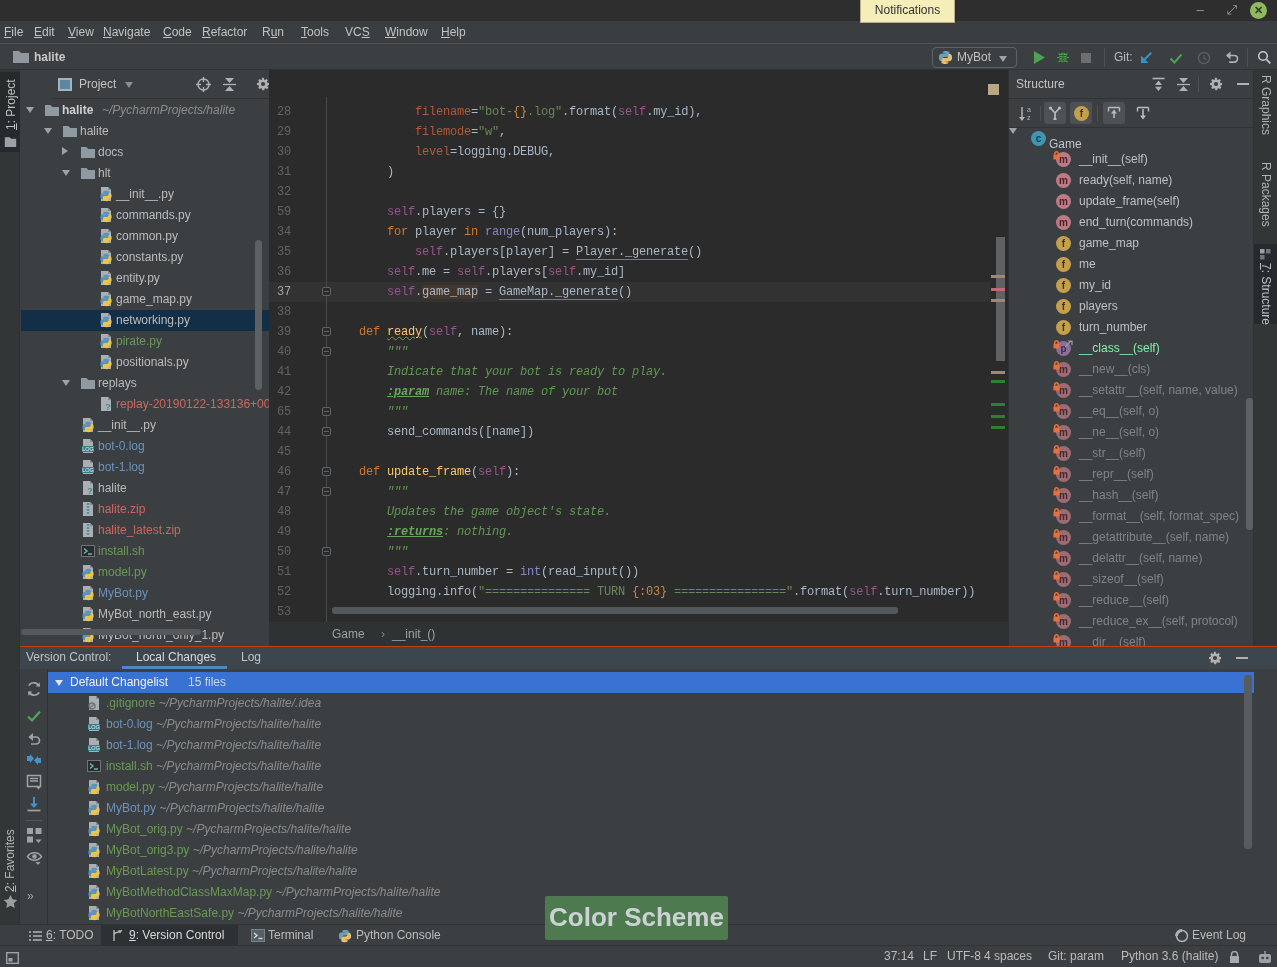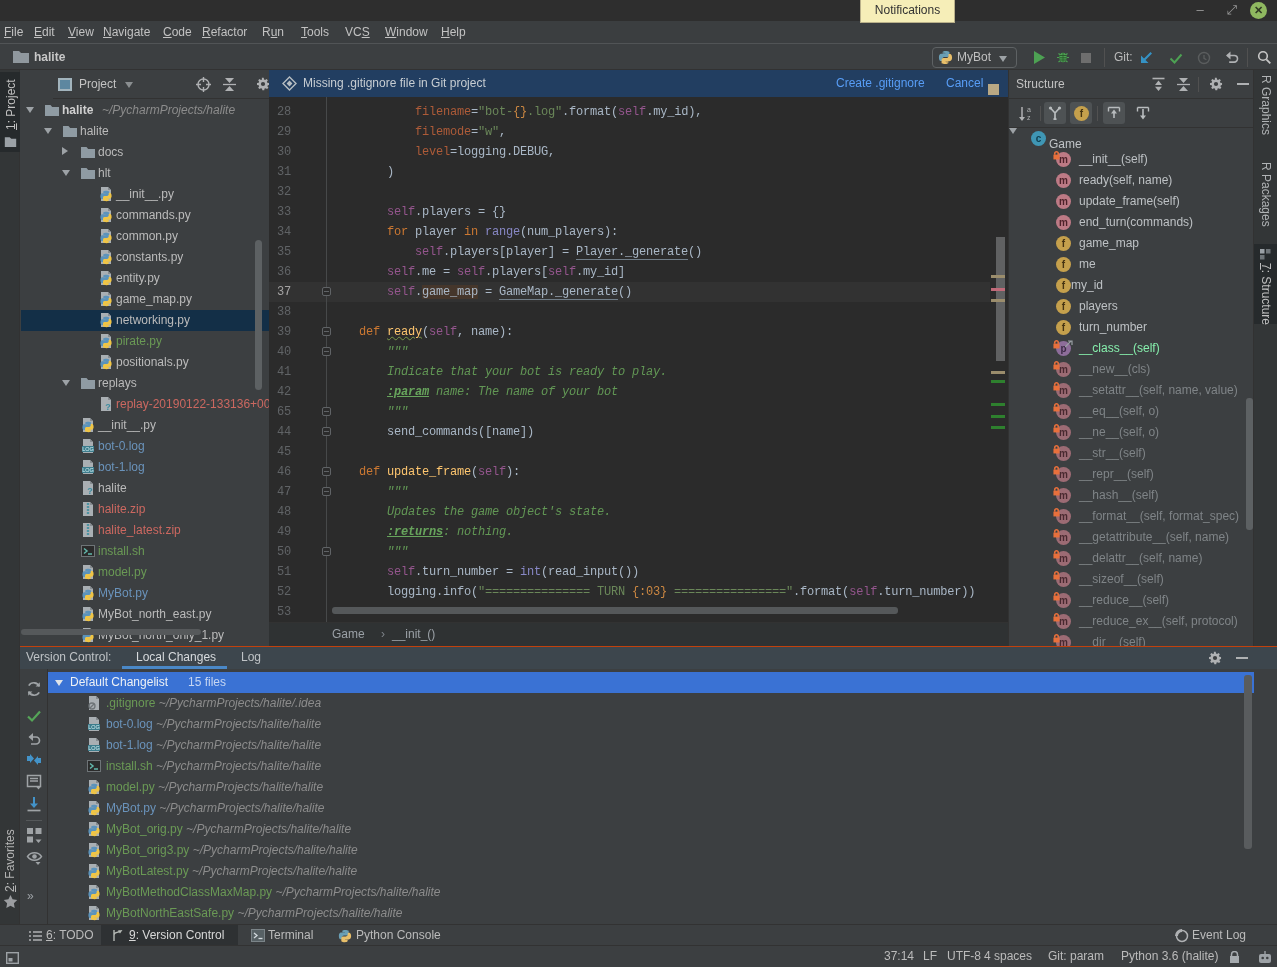--- a/index.html
+++ b/index.html
@@ -432,41 +432,32 @@
               <path fill="#f0c545" d="M8.5 15.2c2.3 0 2.2-1 2.2-1v-1.1H8.4v-.4h3.2s2 .3 2-2.9-1.8-2.9-1.8-2.9h-1.1v1.4s.1 1.8-1.8 1.8H6.7s-1.7 0-1.7 1.7v2.3s-.3 1.1 3.5 1.1z"></path>
             </g>
           </svg>
           <span class="" style="position:absolute;left:77px">MyBot_north_only_1.py</span>
         </div>
     </div>
     <div class="abs" style="left:234px;top:170px;width:7px;height:150px;background:#5d6163;border-radius:4px;"></div>
     <div class="abs" style="left:0px;top:559px;width:180px;height:6px;background:#56595b;border-radius:3px;"></div>
   </div>
   <div class="abs" id="editor">
-    <div class="abs" id="notif">
-      <svg class="abs" style="left:13px;top:6px" width="15" height="15" viewBox="0 0 15 15">
-          <path fill="none" stroke="#b6bdc2" stroke-width="1.4" d="M7.5 1L14 7.5 7.5 14 1 7.5z"></path>
-          <path fill="#b6bdc2" d="M7.5 4.6L10.4 7.5 7.5 10.4 4.6 7.5z"></path>
-        </svg>
-      <span class="abs" style="left:34px;color:#c7cdd2">Missing .gitignore file in Git project</span>
-      <span class="abs" style="left:567px;color:#589df6">Create .gitignore</span>
-      <span class="abs" style="left:677px;color:#589df6">Cancel</span>
-    </div>
     <div class="abs" style="left:0;top:212px;width:721px;height:20px;background:#323232;"></div>
     <div id="codelines">
     <div class="ln" style="top:32px">28</div>
     <div class="codeline" style="top:32px">            <span class="kwarg">filename</span>=<span class="str">"bot-</span><span class="fmt">{}</span><span class="str">.log"</span>.format(<span class="selfc">self</span>.my_id),</div>
     <div class="ln" style="top:52px">29</div>
     <div class="codeline" style="top:52px">            <span class="kwarg">filemode</span>=<span class="str">"w"</span>,</div>
     <div class="ln" style="top:72px">30</div>
     <div class="codeline" style="top:72px">            <span class="kwarg">level</span>=logging.DEBUG,</div>
     <div class="ln" style="top:92px">31</div>
     <div class="codeline" style="top:92px">        )</div>
     <div class="ln" style="top:112px">32</div>
-    <div class="ln" style="top:132px">33</div>
+    <div class="ln" style="top:132px">59</div>
     <div class="codeline" style="top:132px">        <span class="selfc">self</span>.players = {}</div>
     <div class="ln" style="top:152px">34</div>
     <div class="codeline" style="top:152px">        <span class="kw">for</span> player <span class="kw">in</span> <span class="builtin">range</span>(num_players):</div>
     <div class="ln" style="top:172px">35</div>
     <div class="codeline" style="top:172px">            <span class="selfc">self</span>.players[player] = <span class="ulg">Player._generate</span>()</div>
     <div class="ln" style="top:192px">36</div>
     <div class="codeline" style="top:192px">        <span class="selfc">self</span>.me = <span class="selfc">self</span>.players[<span class="selfc">self</span>.my_id]</div>
     <div class="ln" style="top:212px;color:#a4a3a3">37</div>
     <div class="codeline" style="top:212px">        <span class="selfc">self</span>.<span class="hlw">game_map</span> = <span class="ulg">GameMap._generate</span>()</div>
     <div class="ln" style="top:232px">38</div>
@@ -605,21 +596,21 @@
       <div class="srow" style="top:163px">
           <div class="cicon" style="left:47px;background:#c5a04c;color:#453312;">f</div>
           <span style="position:absolute;left:70px;color:#bdc1c4">game_map</span>
         </div>
       <div class="srow" style="top:184px">
           <div class="cicon" style="left:47px;background:#c5a04c;color:#453312;">f</div>
           <span style="position:absolute;left:70px;color:#bdc1c4">me</span>
         </div>
       <div class="srow" style="top:205px">
           <div class="cicon" style="left:47px;background:#c5a04c;color:#453312;">f</div>
-          <span style="position:absolute;left:62px;color:#bdc1c4">my_id</span>
+          <span style="position:absolute;left:70px;color:#bdc1c4">my_id</span>
         </div>
       <div class="srow" style="top:226px">
           <div class="cicon" style="left:47px;background:#c5a04c;color:#453312;">f</div>
           <span style="position:absolute;left:70px;color:#bdc1c4">players</span>
         </div>
       <div class="srow" style="top:247px">
           <div class="cicon" style="left:47px;background:#c5a04c;color:#453312;">f</div>
           <span style="position:absolute;left:70px;color:#bdc1c4">turn_number</span>
         </div>
       <div class="srow" style="top:268px">
@@ -959,13 +950,14 @@
         <path fill="none" stroke="#a6abaf" stroke-width="1.5" d="M2.5 5V3.5a3 3 0 016 0V5"></path>
         <rect x="1" y="5" width="9" height="7" fill="#a6abaf"></rect>
       </svg>
     <svg class="abs" style="left:1258px;top:5px" width="14" height="13" viewBox="0 0 14 13">
         <rect x="1" y="3" width="12" height="9" rx="2" fill="#9da2a6"></rect>
         <circle cx="4.7" cy="7" r="1.3" fill="#3c3f41"></circle>
         <circle cx="9.3" cy="7" r="1.3" fill="#3c3f41"></circle>
         <path d="M7 0v3" stroke="#9da2a6" stroke-width="1.4"></path>
       </svg>
   </div>
+  <div class="abs" id="colorscheme">Color Scheme</div>
 </div>
 
 </body></html>

